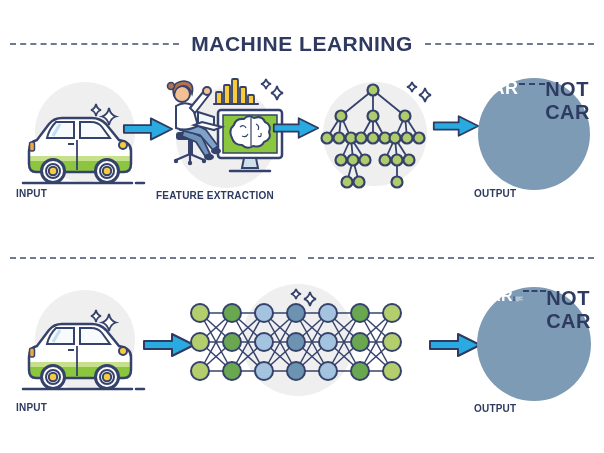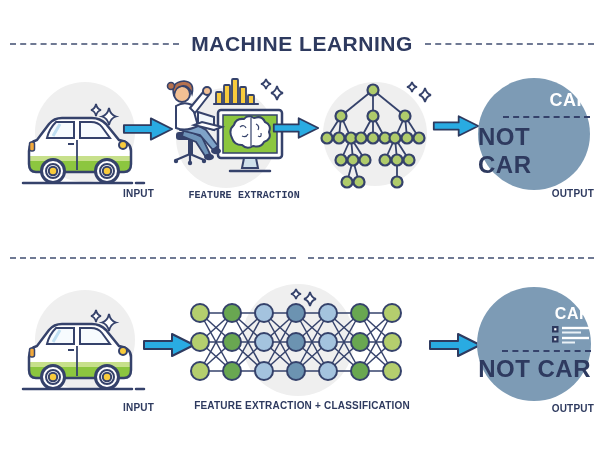--- a/index.html
+++ b/index.html
@@ -5,27 +5,27 @@
   html,body{margin:0;padding:0;background:#fff;}
   .canvas{position:relative;width:604px;height:453px;background:#ffffff;
           font-family:"Liberation Sans",sans-serif;overflow:hidden;}
   .title-row{position:absolute;left:0;width:100%;height:28px;display:flex;align-items:center;
              gap:12px;padding:0 10px;box-sizing:border-box;}
   .title-dash{flex:1;height:0;border-top:2px dashed #6F7993;}
   .title-text{font-size:21px;font-weight:bold;color:#2E3A5F;letter-spacing:.5px;white-space:nowrap;}
   .stage{position:absolute;}
   .bg-circle{position:absolute;border-radius:50%;background:#EFEFEF;}
   .art{position:absolute;}
-  .stage-label{position:absolute;left:0;width:100%;text-align:right;font-size:10px;font-weight:bold;
+  .stage-label{position:absolute;left:0;width:100%;text-align:left;font-size:10px;font-weight:bold;
                color:#2E3A5F;letter-spacing:.2px;white-space:nowrap;}
   .arrow{position:absolute;}
-  .out-circle{position:absolute;border-radius:50%;background:#7D9BB5;display:flex;flex-direction:column;
-              align-items:flex-end;justify-content:center;}
+  .out-circle{position:absolute;border-radius:50%;background:#7D9BB5;display:flex;
+              align-items:flex-start;justify-content:center;}
   .out-pos{color:#ffffff;font-weight:bold;font-size:18px;letter-spacing:.5px;}
-  .out-neg{color:#2E3A5F;font-weight:bold;font-size:24px;letter-spacing:.5px;}
+  .out-neg{color:#2E3A5F;font-weight:bold;font-size:20px;letter-spacing:.5px;}
   .out-divider{width:78%;border-top:2px dashed #35426B;margin:5px 0;}
   .out-circle.small-txt .out-pos{font-size:16px;}
   .out-circle.small-txt .out-divider{margin:3px 0;}
 </style>
 </head>
 <body>
 
 <div class="canvas">
 
   <div class="title-row" style="top:30px;">
@@ -72,21 +72,21 @@
         <path d="M89,14 Q90.5,21 96,22.5 Q90.5,24 89,31 Q87.5,24 82,22.5 Q87.5,21 89,14 Z"></path>
       </g>
     </svg>
     <div class="stage-label" style="top:108px;">INPUT</div>
   </div>
 
   <svg class="arrow" style="left:122px;top:114px;" width="52" height="30" viewBox="0 0 54 30">
     <polygon points="2,11 30,11 30,4 52,15 30,26 30,19 2,19" fill="#29ABE2" stroke="#2E3A5F" stroke-width="2" stroke-linejoin="round"></polygon>
   </svg>
 
-  <div class="stage" style="left:156px;top:72px;width:144px;height:132px;font-family:Liberation Mono, monospace;">
+  <div class="stage" style="left:156px;top:72px;width:144px;height:132px;">
     <div class="bg-circle" style="left:20px;top:16px;width:100px;height:100px;"></div>
     <svg class="art" style="left:8px;top:0px;" width="124" height="112" viewBox="0 0 124 112">
 
       <line x1="50" y1="32" x2="94" y2="32" stroke="#35426B" stroke-width="2.2" stroke-linecap="round"></line>
       <g fill="#F8CB3C" stroke="#35426B" stroke-width="1.8">
         <rect x="52" y="20" width="6" height="12" rx="1"></rect>
         <rect x="60" y="13" width="6" height="19" rx="1"></rect>
         <rect x="68" y="7" width="6" height="25" rx="1"></rect>
         <rect x="76" y="15" width="6" height="17" rx="1"></rect>
         <rect x="84" y="23" width="6" height="9" rx="1"></rect>
@@ -340,21 +340,20 @@
           <circle cx="138" cy="54" r="9" fill="#A4C3DE"></circle>
           <circle cx="138" cy="83" r="9" fill="#A4C3DE"></circle>
           <circle cx="170" cy="25" r="9" fill="#69A751"></circle>
           <circle cx="170" cy="54" r="9" fill="#69A751"></circle>
           <circle cx="170" cy="83" r="9" fill="#69A751"></circle>
           <circle cx="202" cy="25" r="9" fill="#B4CE6E"></circle>
           <circle cx="202" cy="54" r="9" fill="#B4CE6E"></circle>
           <circle cx="202" cy="83" r="9" fill="#B4CE6E"></circle>
         </g>
       </svg>
-    <div class="stage-label" style="top:124px;">FEATURE EXTRACTION + CLASSIFICATION</div>
   </div>
 
   <svg class="arrow" style="left:428px;top:330px;" width="54" height="30" viewBox="0 0 54 30">
     <polygon points="2,11 30,11 30,4 52,15 30,26 30,19 2,19" fill="#29ABE2" stroke="#2E3A5F" stroke-width="2" stroke-linejoin="round"></polygon>
   </svg>
 
   <div class="stage" style="left:474px;top:282px;width:120px;height:136px;">
     <div class="out-circle small-txt" style="left:3px;top:5px;width:114px;height:114px;">
       <div class="out-pos">CAR</div>
       <svg width="40" height="20" viewBox="0 0 40 20" style="margin:2px 0;">

